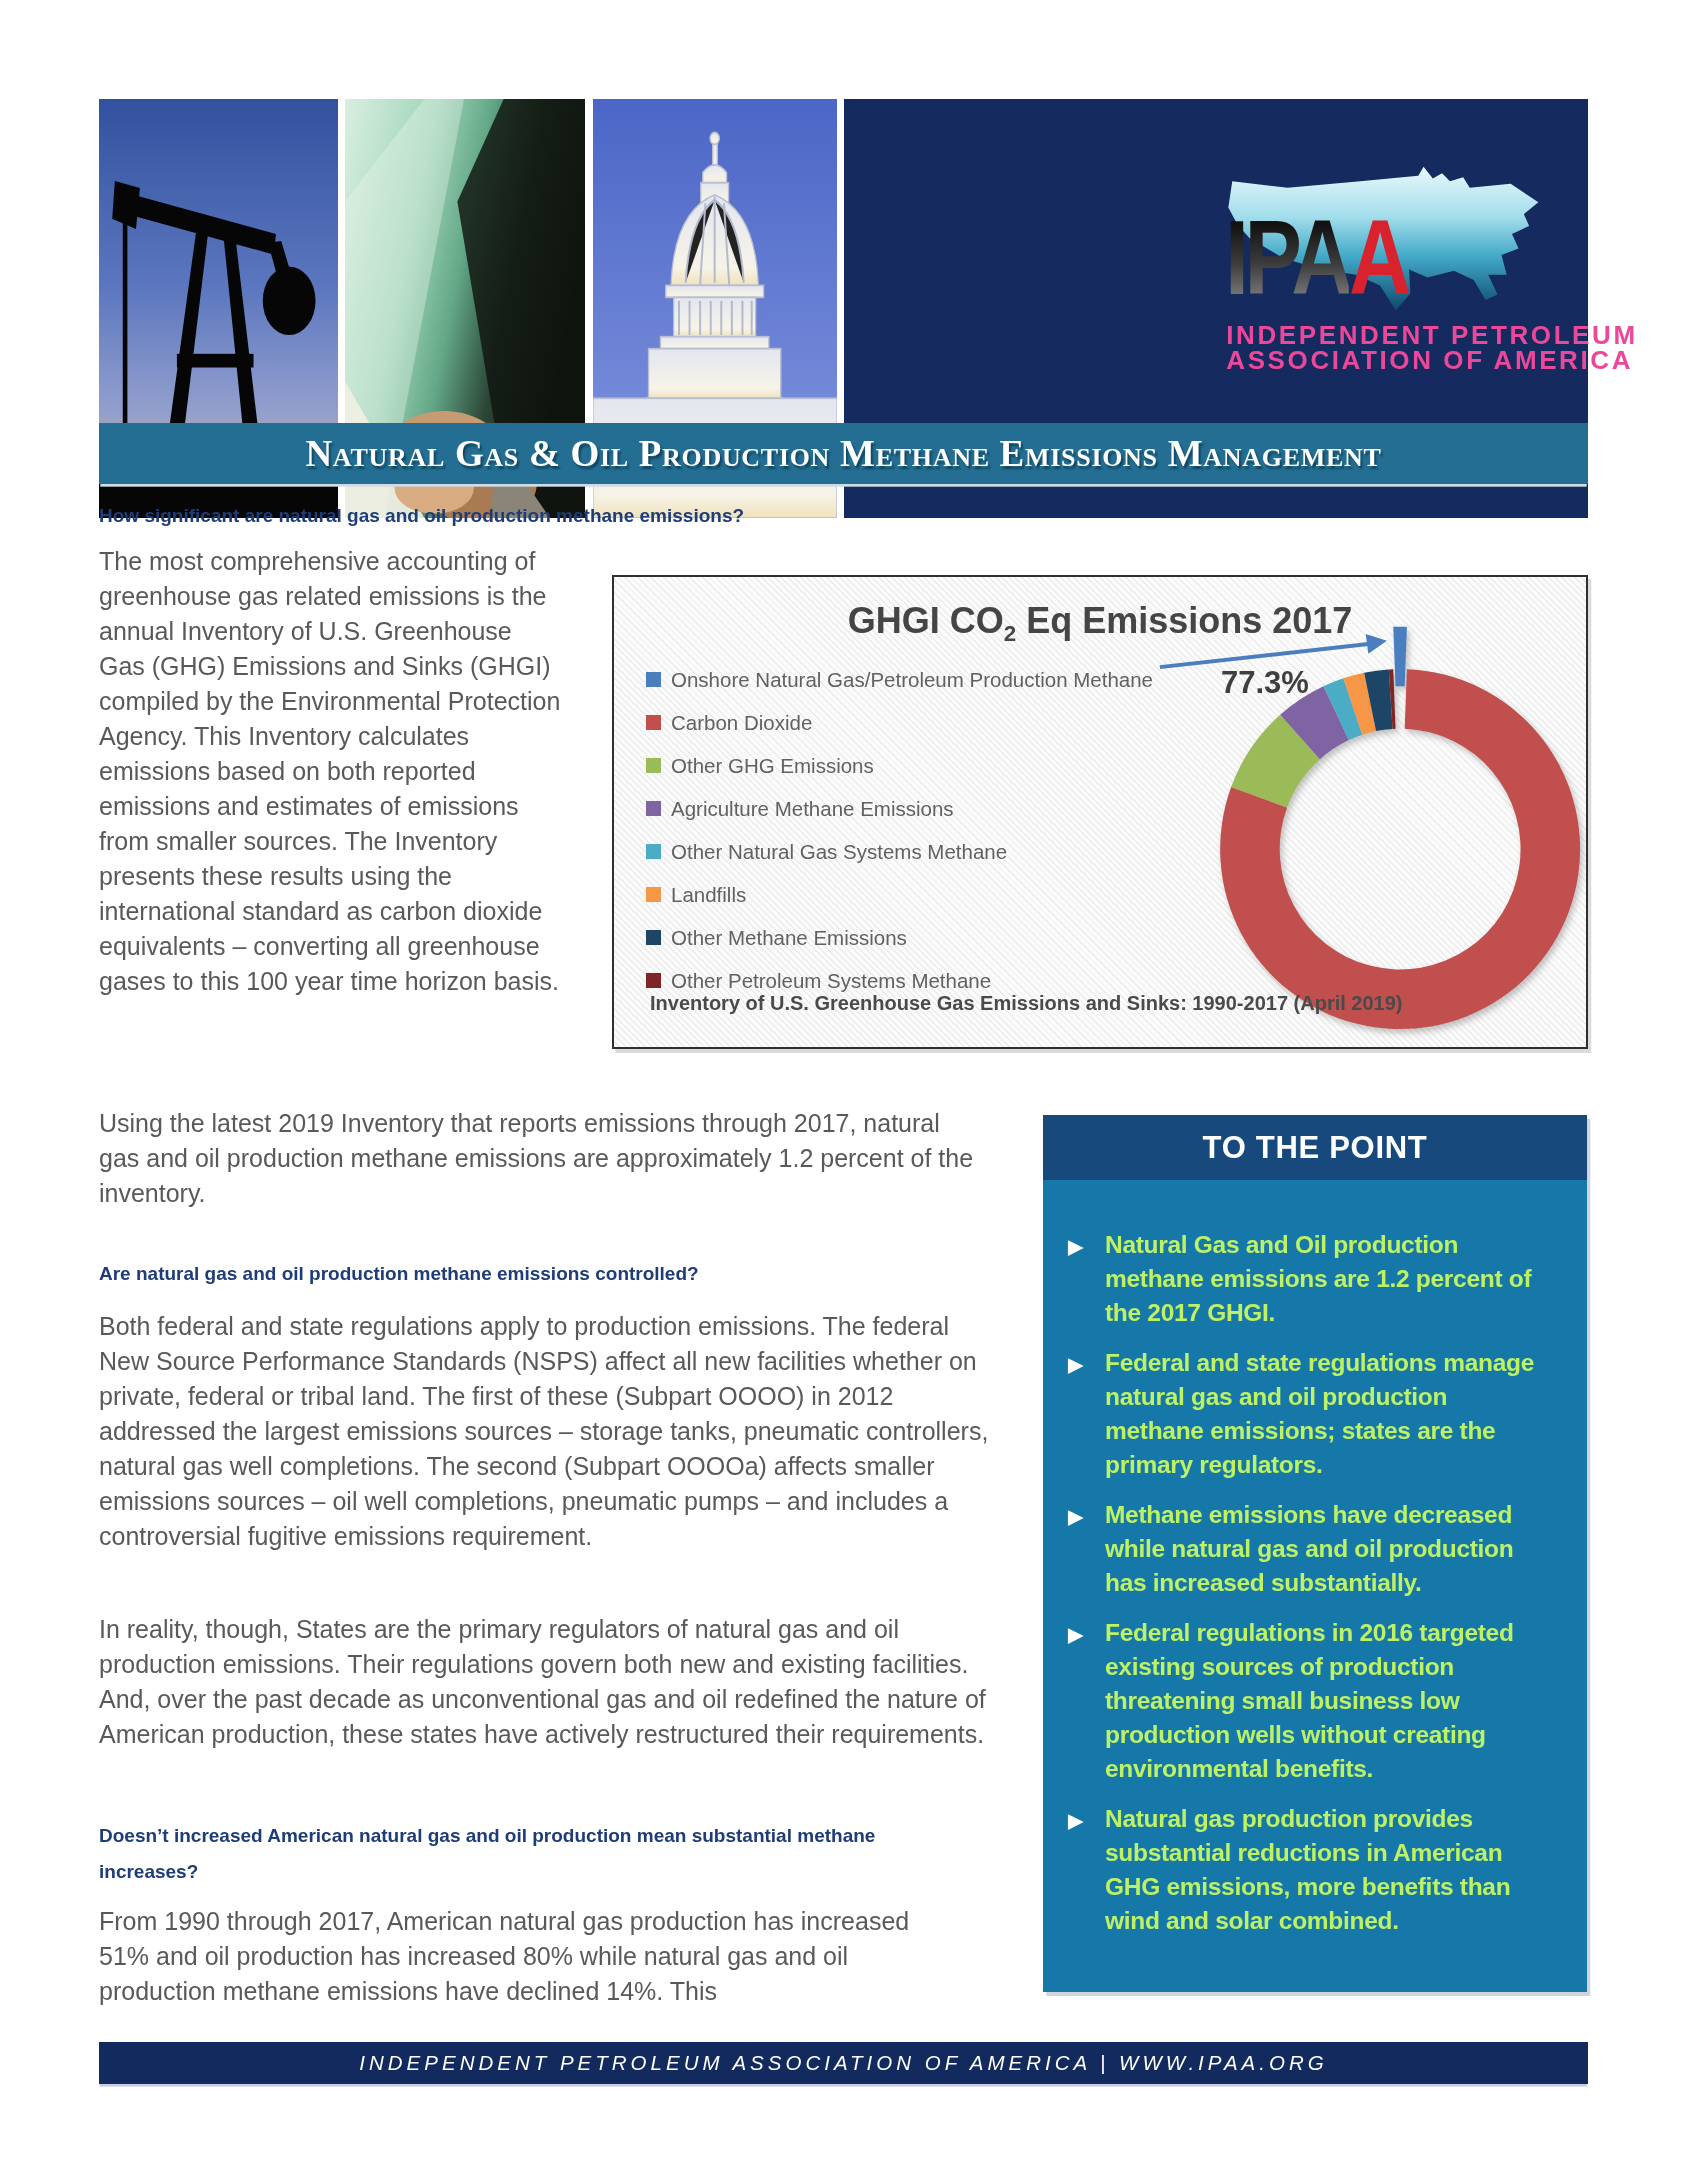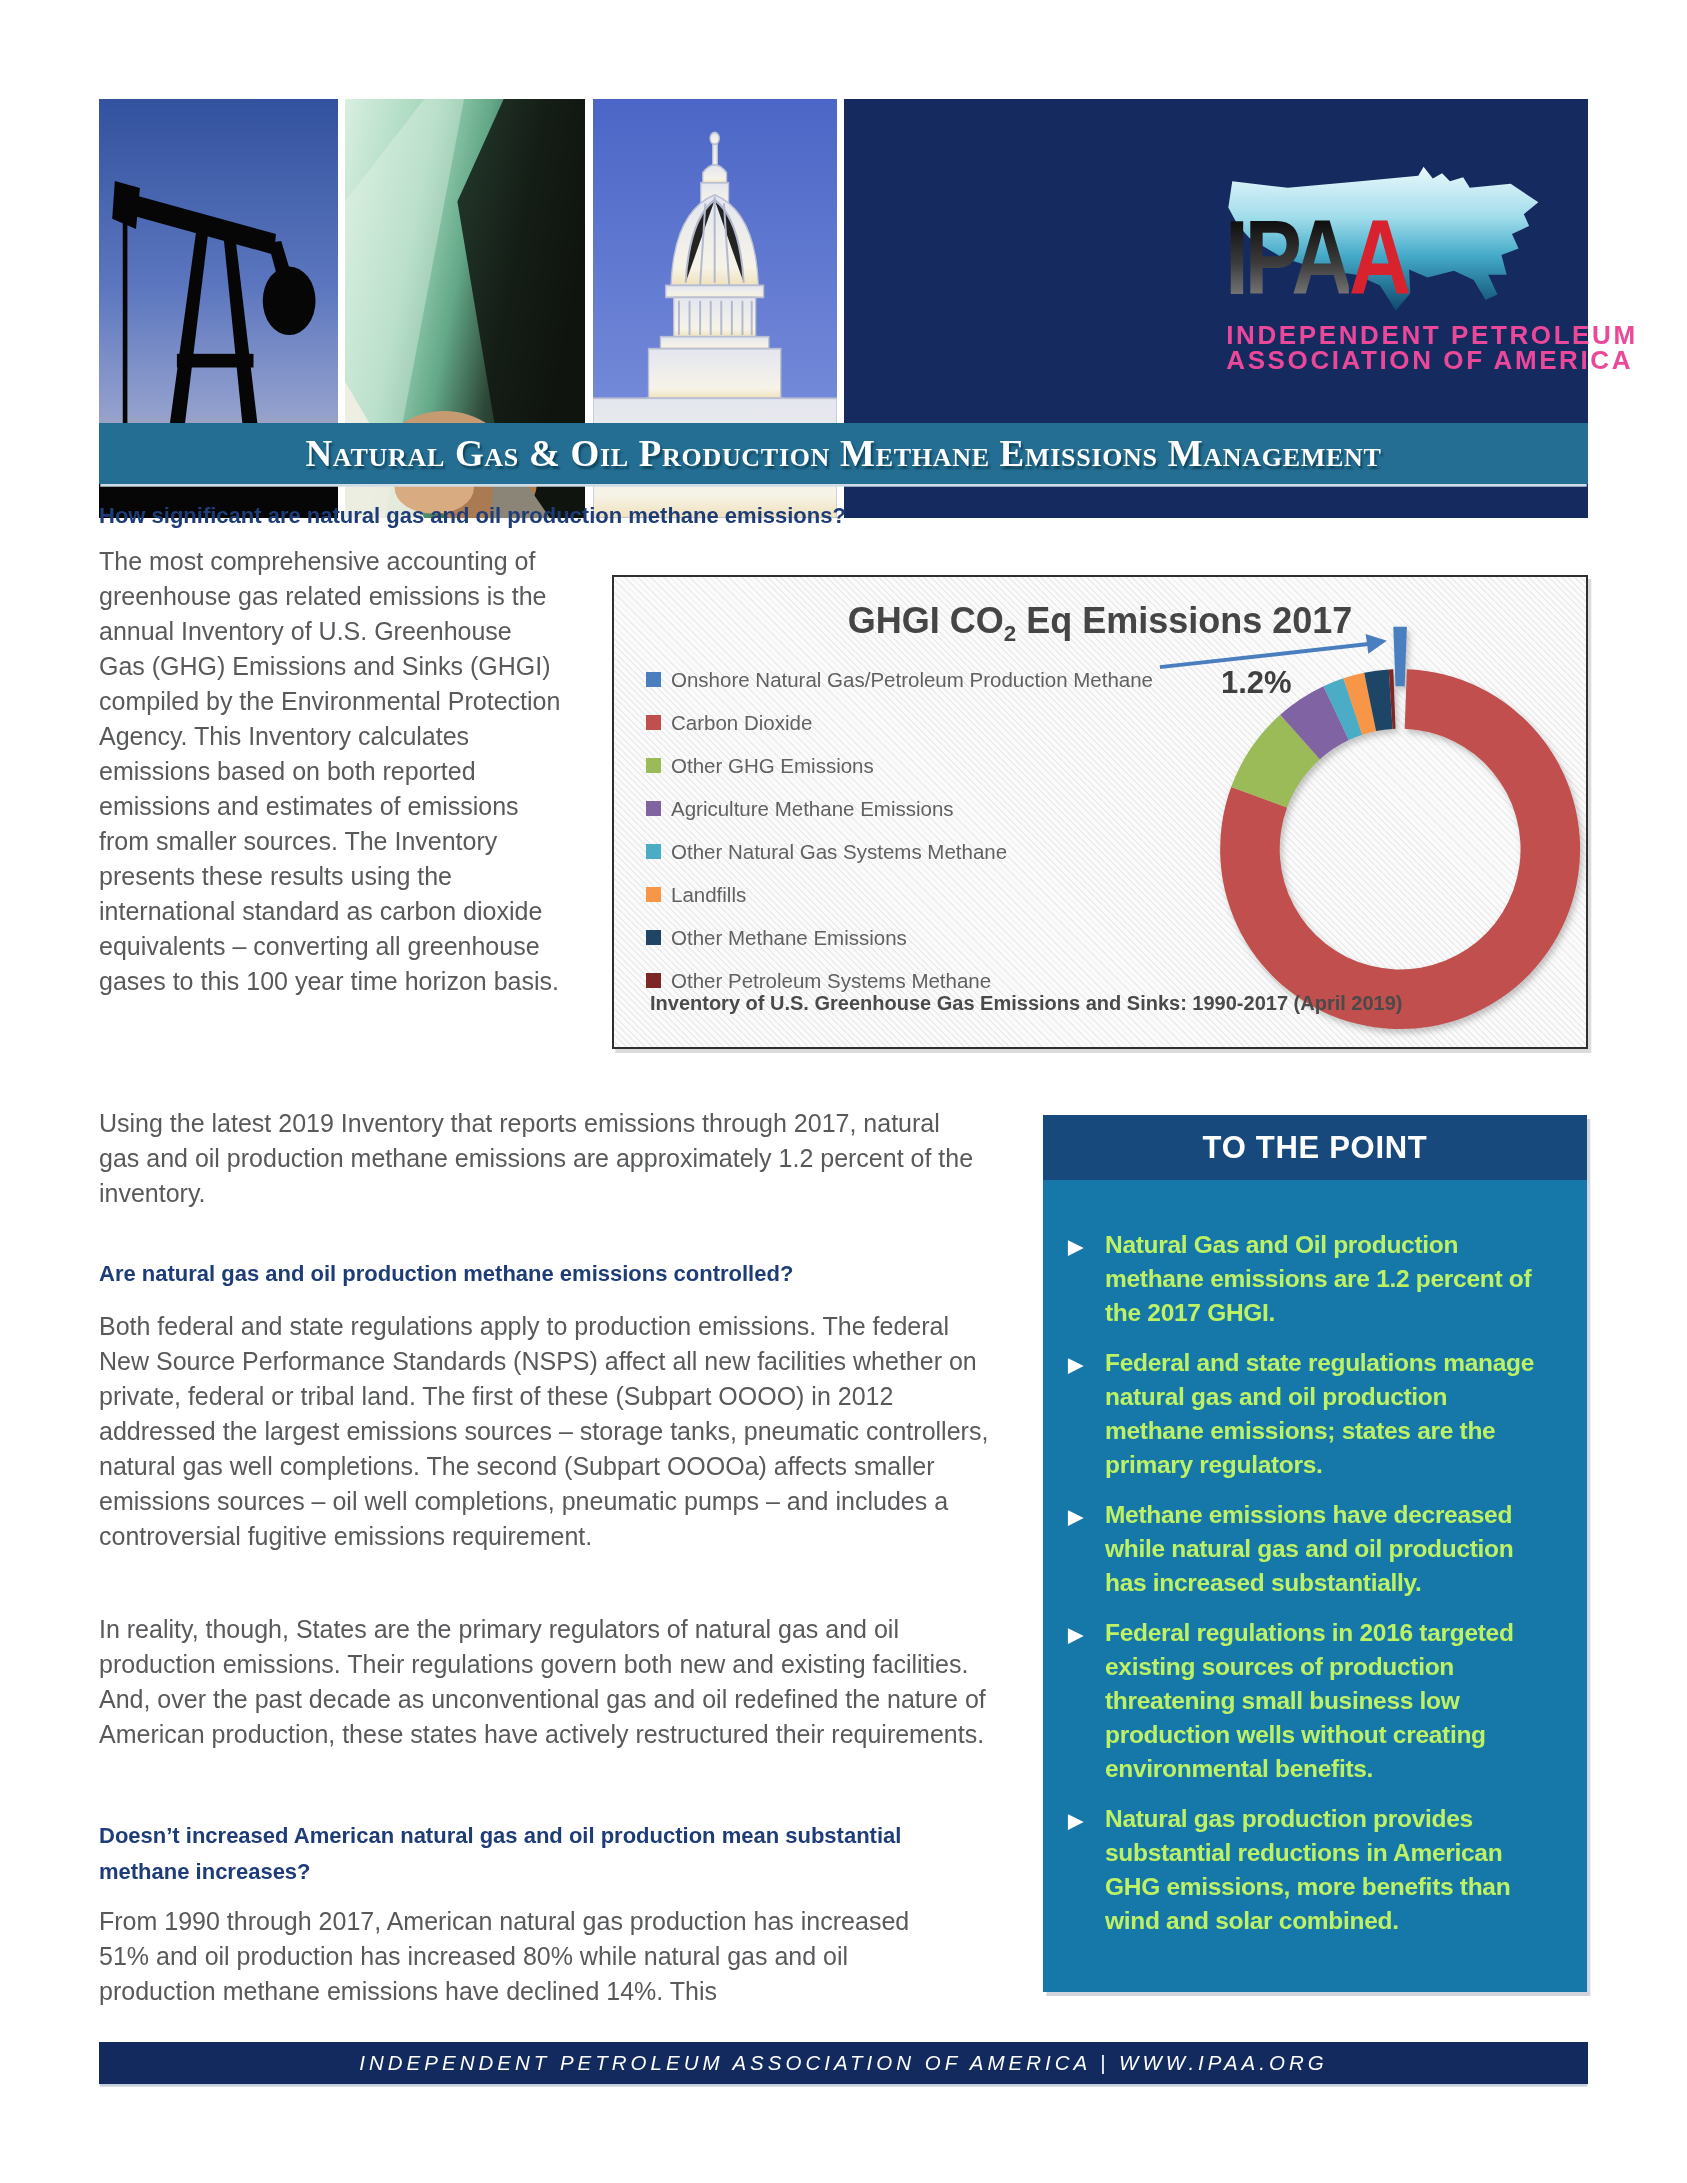--- a/index.html
+++ b/index.html
@@ -28,21 +28,21 @@
 
   
   .title-bar { position:absolute; left:99px; top:423px; width:1489px; height:61px; background:#236E92;
                display:flex; align-items:center; justify-content:center;
                box-shadow:0 4px 0 -1.3px #cfdce6; }
   .title-bar .title-text { font-family:"Liberation Serif", serif; font-variant:small-caps; font-weight:700;
                color:#ffffff; font-size:37px; letter-spacing:0.7px;
                text-shadow:2px 2.6px 2px rgba(8,48,66,.65); white-space:nowrap; }
 
   
-  .q-heading { position:absolute; left:99px; color:#1d3c78; font-size:22px; font-weight:700; line-height:36px; }
+  .q-heading { position:absolute; left:99px; color:#1d3c78; font-size:19px; font-weight:700; line-height:36px; }
   .body-p { position:absolute; left:99px; color:#58595b; font-size:25px; line-height:35px; }
 
   #q1-heading { top:498px; width:1422px; }
   #p1 { top:544px; width:463px; }
   #p2 { top:1106px; width:887px; }
   #q2-heading { top:1256px; width:926px; }
   #p3 { top:1309px; width:900px; }
   #p4 { top:1612px; width:900px; }
   #q3-heading { top:1818px; width:840px; }
   #p5 { top:1904px; width:820px; }
@@ -262,21 +262,21 @@
         </li>
         <li>
           <span class="swatch" style="background: rgb(31, 68, 102);"></span>
           <span class="legend-label">Other Methane Emissions</span>
         </li>
         <li>
           <span class="swatch" style="background: rgb(126, 38, 37);"></span>
           <span class="legend-label">Other Petroleum Systems Methane</span>
         </li>
       </ul>
-    <div class="chart-annotation">1.2%</div>
+    <div class="chart-annotation">77.3%</div>
     <figcaption class="chart-caption">Inventory of U.S. Greenhouse Gas Emissions and Sinks: 1990-2017 (April 2019)</figcaption>
   </figure>
 
   <p class="body-p" id="p2">Using the latest 2019 Inventory that reports emissions through 2017, natural gas and oil production methane emissions are approximately 1.2 percent of the inventory.</p>
 
   <aside class="point-box">
     <div class="point-header">TO THE POINT</div>
     <ul class="point-list" id="bullets">
         <li>Natural Gas and Oil production methane emissions are 1.2 percent of the 2017 GHGI.</li>
         <li>Federal and state regulations manage natural gas and oil production methane emissions; states are the primary regulators.</li>

